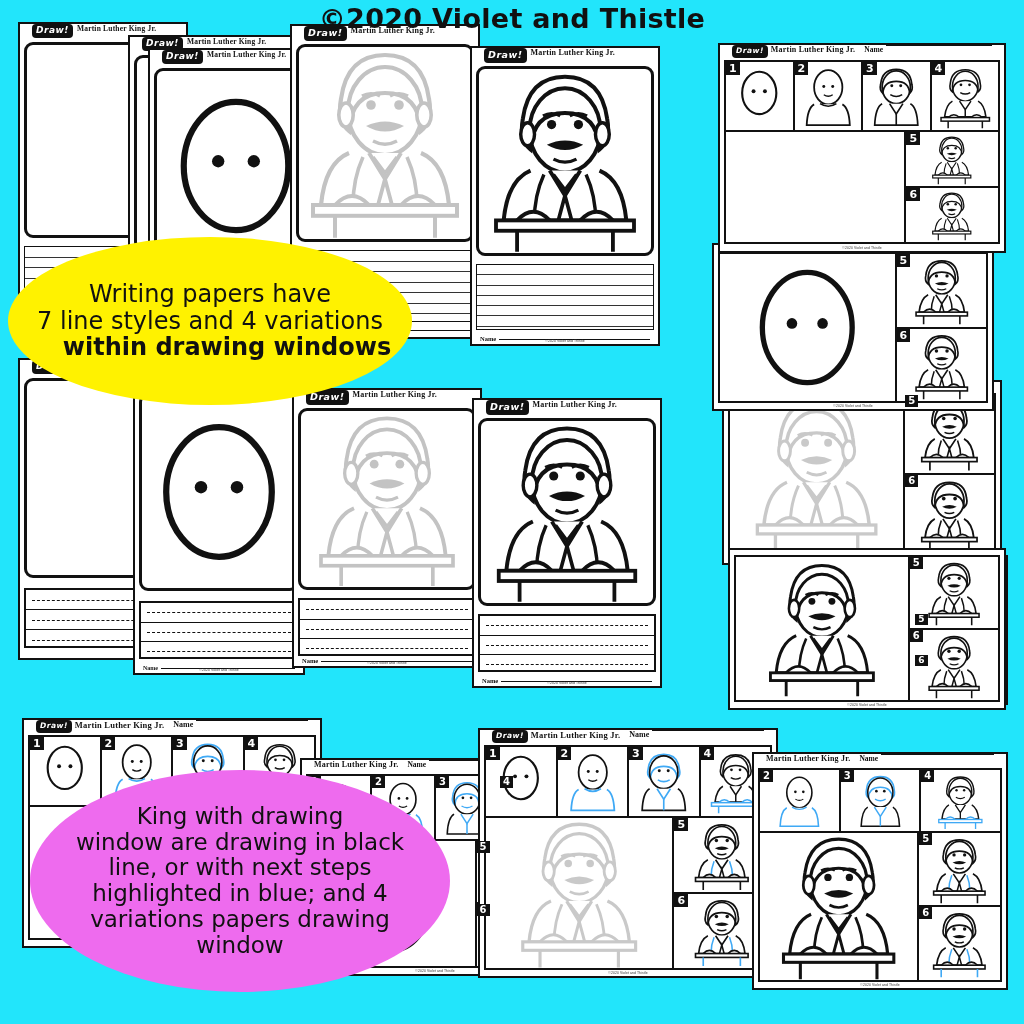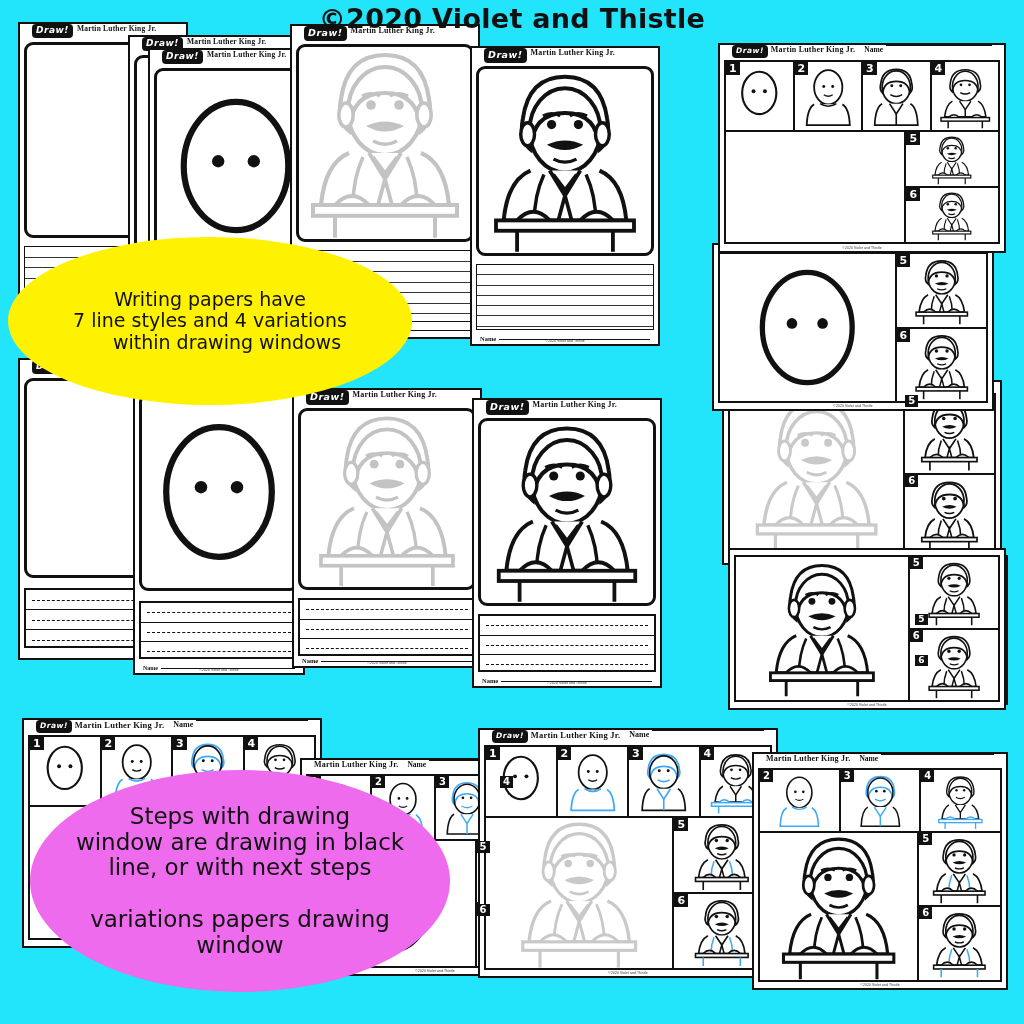--- a/index.html
+++ b/index.html
@@ -919,32 +919,32 @@
                   <use href="#s6"></use>
                 </svg>
               </div>
           </div>
         </div>
       </div>
     </div>
     <div class="copy">©2020 Violet and Thistle</div>
   </div>
 
-  <div class="callout" id="yellow-callout" style="left:8px;top:237px;width:404px;height:168px;background:#FFF200;font-size:19px;font-weight:500;">
+  <div class="callout" id="yellow-callout" style="left:8px;top:237px;width:404px;height:168px;background:#FFF200;font-size:24px;font-weight:500;">
     <span>
       <b style="font-weight:500;">Writing papers have</b><br>
       <b style="font-weight:500;">7 line styles and 4 variations</b><br>
-      <b style="font-weight:400;margin-left:34px;">within drawing windows</b><br>
+      <b style="font-weight:700;margin-left:34px;">within drawing windows</b><br>
     </span>
   </div>
 
   <div class="callout" id="pink-callout" style="left:30px;top:770px;width:420px;height:222px;background:#EE6BEE;font-size:23px;font-weight:500;">
     <span>
-      <b style="font-weight:500;">Steps with drawing</b><br>
+      <b style="font-weight:500;">King with drawing</b><br>
       <b style="font-weight:500;">window are drawing in black</b><br>
       <b style="font-weight:500;">line, or with next steps</b><br>
-      <br>
+      <b style="font-weight:500;">highlighted in blue; and 4</b><br>
       <b style="font-weight:500;">variations papers drawing</b><br>
       <b style="font-weight:500;">window</b>
     </span>
   </div>
 
 </div>
 
 </body></html>

